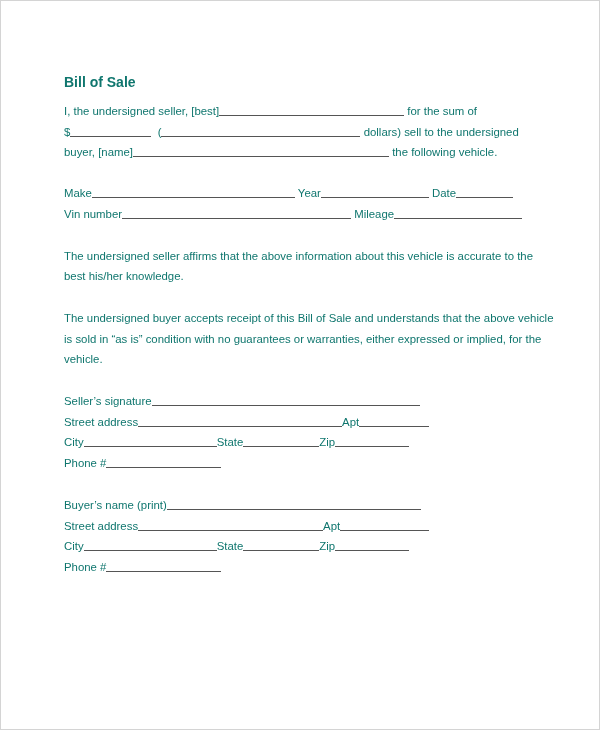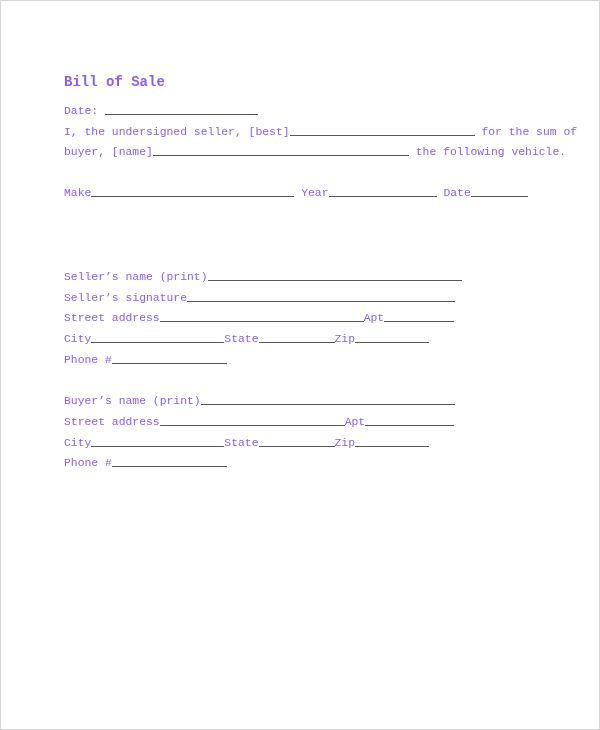--- a/index.html
+++ b/index.html
@@ -14,22 +14,22 @@
       overflow: hidden;
     }
     .page {
       position: absolute;
       left: 0;
       top: 0;
       width: 598px;
       height: 728px;
       border: 1px solid #d4d4d4;
       background: #ffffff;
-      font-family: Liberation Mono, monospace;
-      color: #8b5cf6;
+      font-family: Liberation Sans, sans-serif;
+      color: #0f766e;
     }
     .content {
       position: absolute;
       left: 63px;
       top: 72px;
       width: 490px;
       font-size: 11.4px;
     }
     .title {
       font-weight: bold;
@@ -57,56 +57,60 @@
     .gap-md { height: 21px; }
   </style>
 </head>
 <body>
 
 <div class="page">
   <div class="content">
 
     <div class="title">Bill of Sale</div>
 
-    <div class="line">
-      <span>Date:</span>
-      <span class="blank" style="width:153px;"></span>
-    </div>
 
     <div class="line">
       <span>I, the undersigned seller, [best]</span><span class="blank" style="width:185px;"></span>
       <span>for the sum of</span>
     </div>
 
+    <div class="line">
+      <span>$</span><span class="blank" style="width:81px;"></span>
+      &nbsp;<span>(</span><span class="blank" style="width:199px;"></span>
+      <span>dollars) sell to the undersigned</span>
+    </div>
 
     <div class="line">
       <span>buyer, [name]</span><span class="blank" style="width:256px;"></span>
       <span>the following vehicle.</span>
     </div>
 
     <div class="gap-sm"></div>
 
     <div class="line">
       <span>Make</span><span class="blank" style="width:203px;"></span>
       <span>Year</span><span class="blank" style="width:108px;"></span>
       <span>Date</span><span class="blank" style="width:57px;"></span>
     </div>
 
+    <div class="line">
+      <span>Vin number</span><span class="blank" style="width:229px;"></span>
+      <span>Mileage</span><span class="blank" style="width:128px;"></span>
+    </div>
 
     <div class="gap-md"></div>
 
+    <p class="para">The undersigned seller affirms that the above information about this vehicle is accurate to the best his/her knowledge.</p>
 
     <div class="gap-md"></div>
 
+    <p class="para">The undersigned buyer accepts receipt of this Bill of Sale and understands that the above vehicle is sold in “as is” condition with no guarantees or warranties, either expressed or implied, for the vehicle.</p>
 
     <div class="gap-md"></div>
 
-    <div class="line">
-      <span>Seller’s name (print)</span><span class="blank" style="width:254px;"></span>
-    </div>
     <div class="line">
       <span>Seller’s signature</span><span class="blank" style="width:268px;"></span>
     </div>
     <div class="line">
       <span>Street address</span><span class="blank" style="width:204px;"></span><span>Apt</span><span class="blank" style="width:70px;"></span>
     </div>
     <div class="line">
       <span>City</span><span class="blank" style="width:133px;"></span><span>State</span><span class="blank" style="width:76px;"></span><span>Zip</span><span class="blank" style="width:74px;"></span>
     </div>
     <div class="line">

